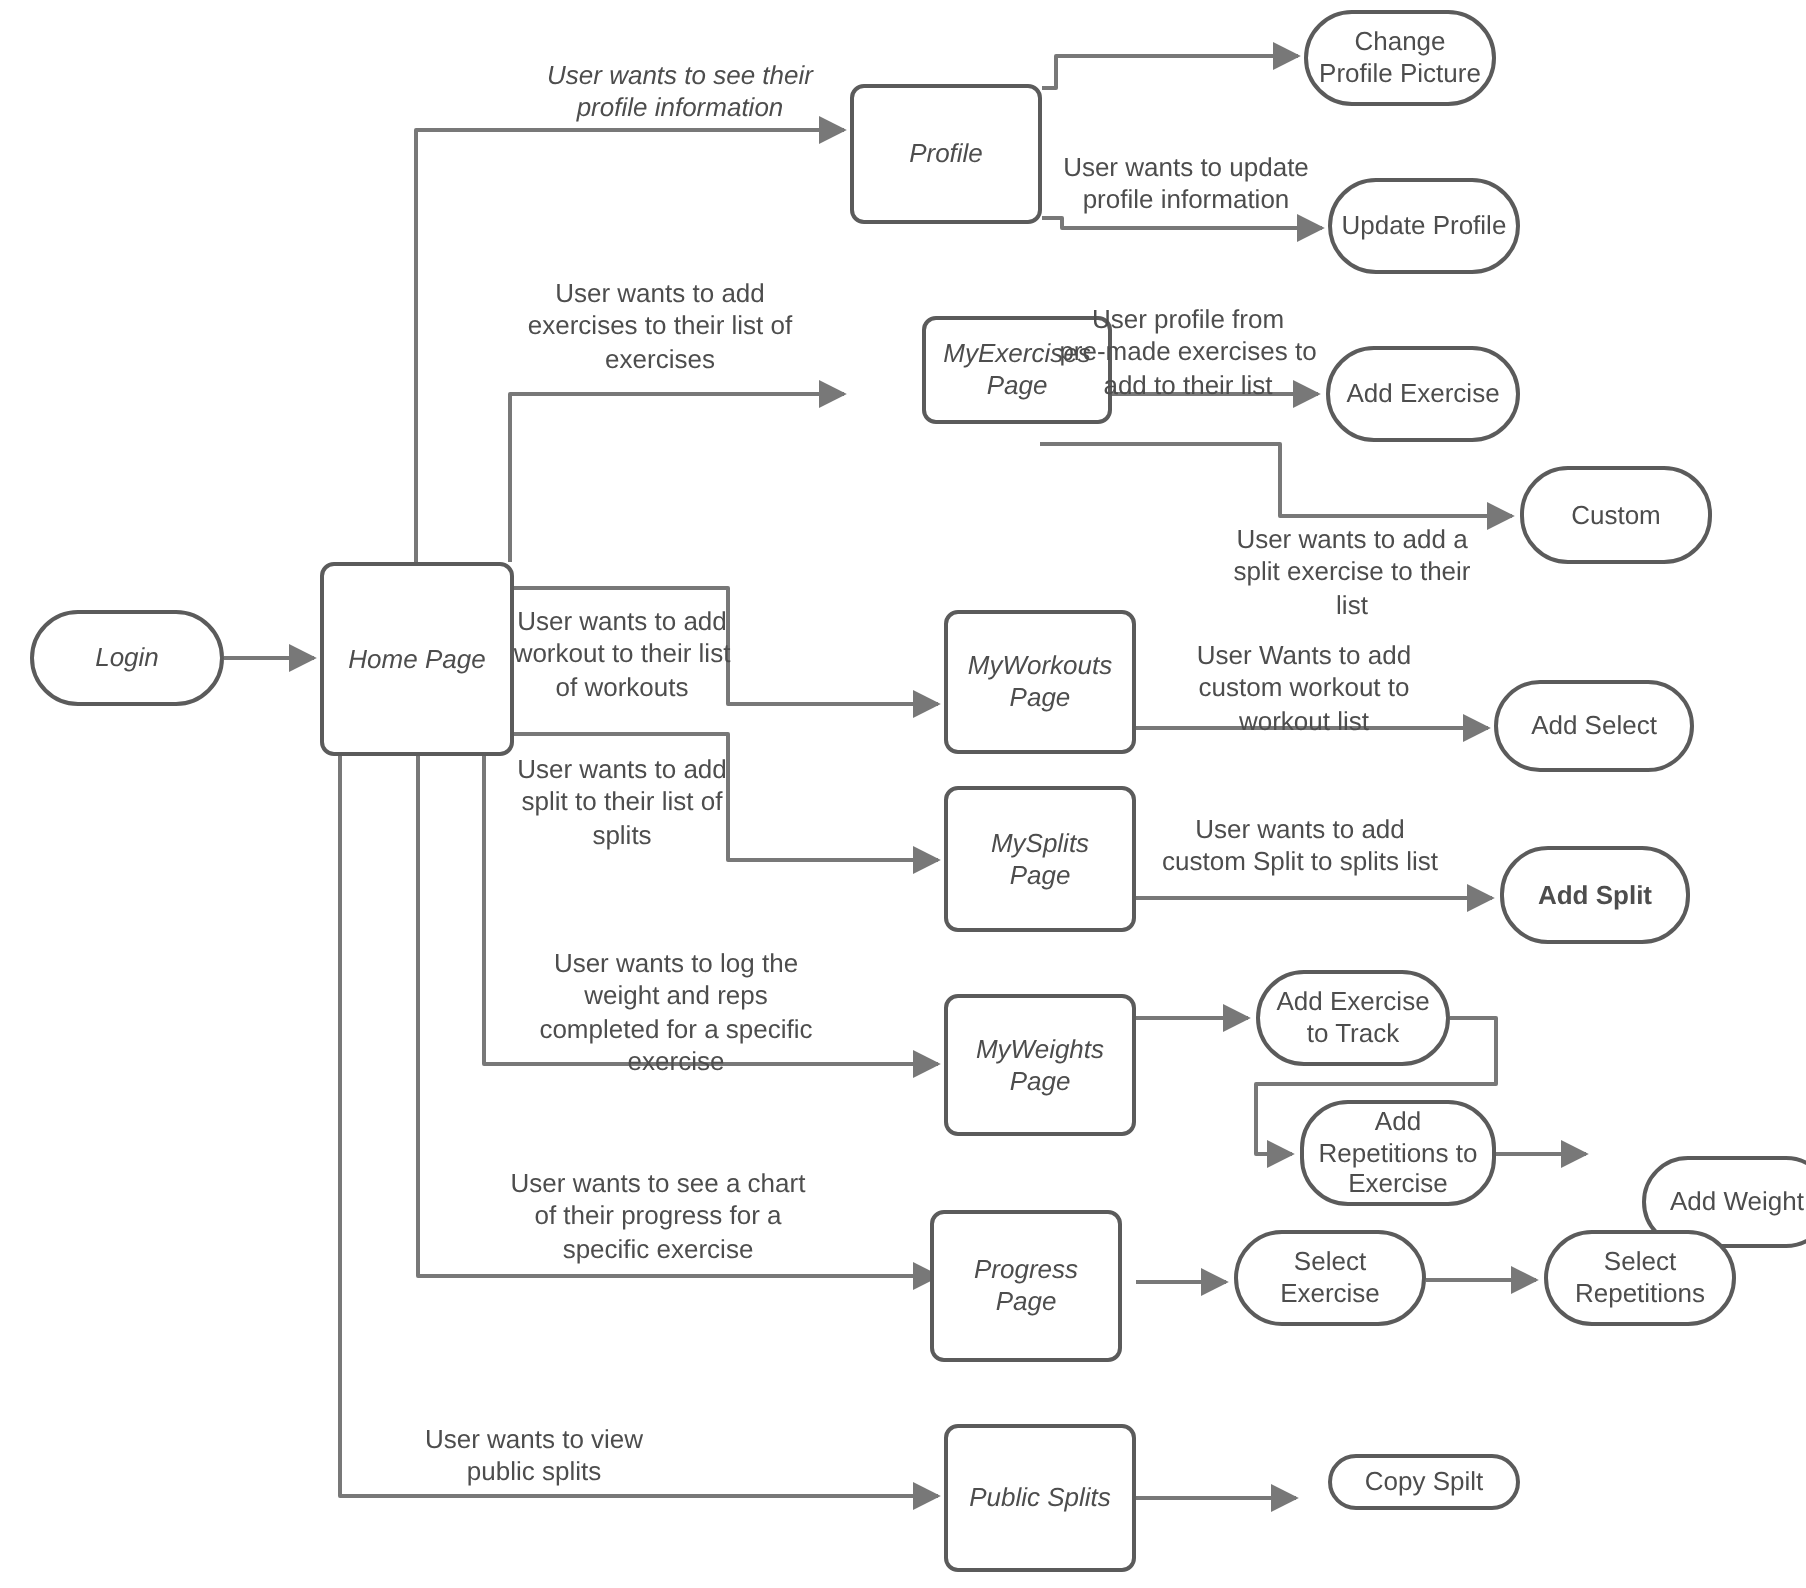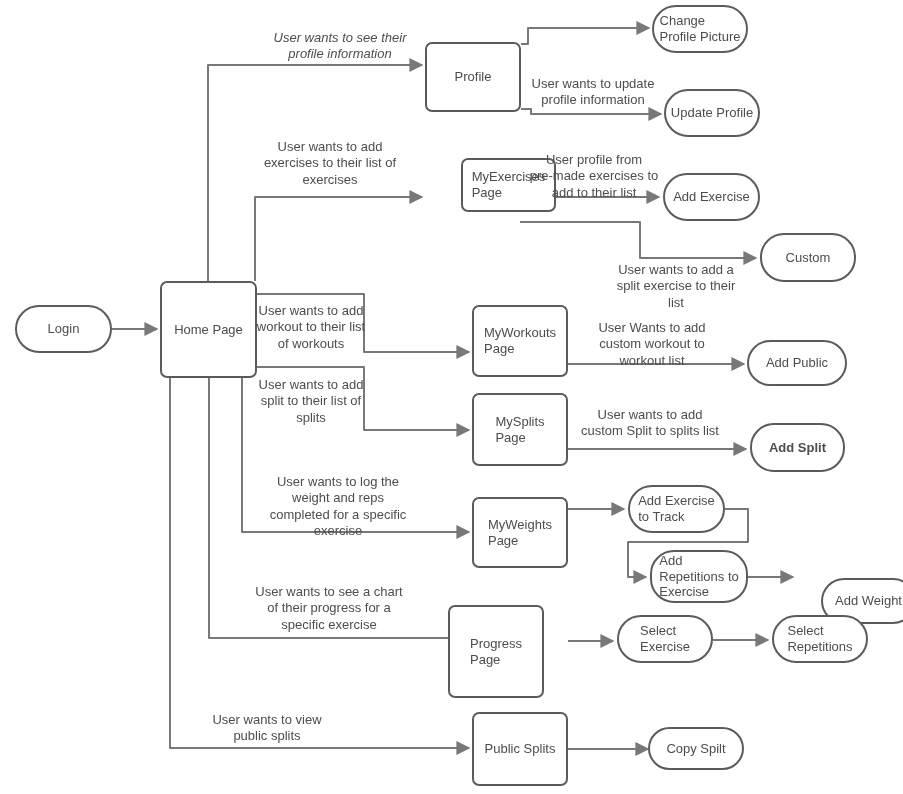--- a/index.html
+++ b/index.html
@@ -10,27 +10,28 @@
     font-family:"Liberation Sans",sans-serif;
     color:#4d4d4d;
     overflow:hidden;
   }
   svg.edges{position:absolute;left:0;top:0;width:903px;height:794px;}
   svg.edges path{fill:none;stroke:#787878;stroke-width:2;stroke-linejoin:round;stroke-linecap:butt;}
   .node{
     position:absolute;
     box-sizing:border-box;
     display:flex;align-items:center;justify-content:center;
+    text-align:center;
     background:#ffffff;
     border:2px solid #5b5b5b;
     font-size:13px;line-height:1.22;
     white-space:pre-line;
     color:#4d4d4d;
   }
-  .process{border-radius:7px;}
+  .process{border-radius:7px;font-style:italic;}
   .terminal{border-radius:24px;}
   .edge-label{
     position:absolute;
     text-align:center;
     font-size:13px;line-height:1.25;
     white-space:pre-line;
     color:#4d4d4d;
   }
 </style>
 </head>
@@ -59,52 +60,52 @@
     <path d="M568,364 H744" marker-end="url(#arrow)"></path>
     <path d="M568,449 H746" marker-end="url(#arrow)"></path>
     <path d="M568,509 H624" marker-end="url(#arrow)"></path>
     <path d="M725,509 H748 V542 H628 V577 H646" marker-end="url(#arrow)"></path>
     <path d="M748,577 H793" marker-end="url(#arrow)"></path>
     <path d="M568,641 H613" marker-end="url(#arrow)"></path>
     <path d="M713,640 H768" marker-end="url(#arrow)"></path>
     <path d="M568,749 H648" marker-end="url(#arrow)"></path>
   </svg>
 
-  <div class="node terminal" style="left:15px;top:305px;width:97px;height:48px;">Login</div>
+  <div class="node terminal" style="left:15px;top:305px;width:97px;height:48px;font-style:italic;">Login</div>
   <div class="node process" style="left:160px;top:281px;width:97px;height:97px;">Home Page</div>
   <div class="node process" style="left:425px;top:42px;width:96px;height:70px;">Profile</div>
   <div class="node terminal" style="left:652px;top:5px;width:96px;height:48px;">Change
 Profile Picture</div>
   <div class="node terminal" style="left:664px;top:89px;width:96px;height:48px;">Update Profile</div>
   <div class="node process" style="left:425px;top:158px;width:95px;height:54px;margin-left:36px;">MyExercises
 Page</div>
   <div class="node terminal" style="left:663px;top:173px;width:97px;height:48px;">Add Exercise</div>
   <div class="node terminal" style="left:760px;top:233px;width:96px;height:49px;">Custom</div>
   <div class="node process" style="left:472px;top:305px;width:96px;height:72px;">MyWorkouts
 Page</div>
-  <div class="node terminal" style="left:747px;top:340px;width:100px;height:46px;">Add Public</div>
+  <div class="node terminal" style="left:747px;top:340px;width:100px;height:46px;">Add Select</div>
   <div class="node process" style="left:472px;top:393px;width:96px;height:73px;">MySplits
 Page</div>
   <div class="node terminal" style="left:750px;top:423px;width:95px;height:49px;font-weight:bold;">Add Split</div>
   <div class="node process" style="left:472px;top:497px;width:96px;height:71px;">MyWeights
 Page</div>
   <div class="node terminal" style="left:628px;top:485px;width:97px;height:48px;">Add Exercise
 to Track</div>
   <div class="node terminal" style="left:650px;top:550px;width:98px;height:53px;">Add
 Repetitions to
 Exercise</div>
   <div class="node terminal" style="left:821px;top:554px;width:95px;height:46px;margin-top:24px;">Add Weight</div>
-  <div class="node process" style="left:448px;top:605px;width:96px;height:93px;">Progress
+  <div class="node process" style="left:465px;top:605px;width:96px;height:76px;">Progress
 Page</div>
   <div class="node terminal" style="left:617px;top:615px;width:96px;height:48px;">Select
 Exercise</div>
   <div class="node terminal" style="left:772px;top:615px;width:96px;height:48px;">Select
 Repetitions</div>
   <div class="node process" style="left:472px;top:712px;width:96px;height:74px;">Public Splits</div>
-  <div class="node terminal" style="left:648px;top:727px;width:96px;height:43px;">Copy Spilt</div>
+  <div class="node terminal" style="left:664px;top:727px;width:96px;height:28px;">Copy Spilt</div>
 
   <div class="edge-label" style="left:255px;top:30px;width:170px;font-style:italic;">User wants to see their
 profile information</div>
   <div class="edge-label" style="left:508px;top:76px;width:170px;">User wants to update
 profile information</div>
   <div class="edge-label" style="left:245px;top:139px;width:170px;">User wants to add
 exercises to their list of
 exercises</div>
   <div class="edge-label" style="left:509px;top:152px;width:170px;">User profile from
 pre-made exercises to

